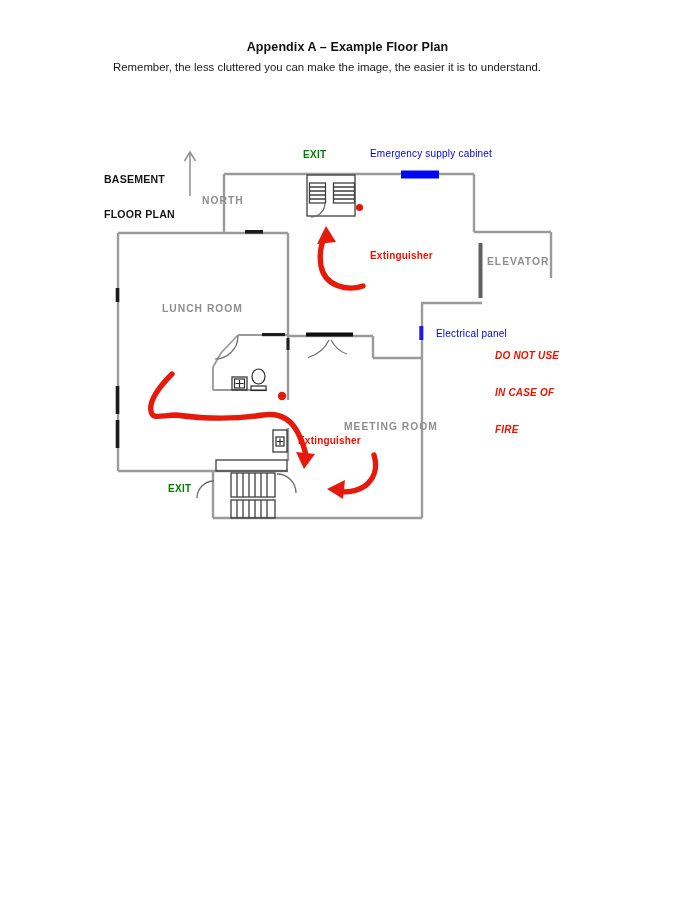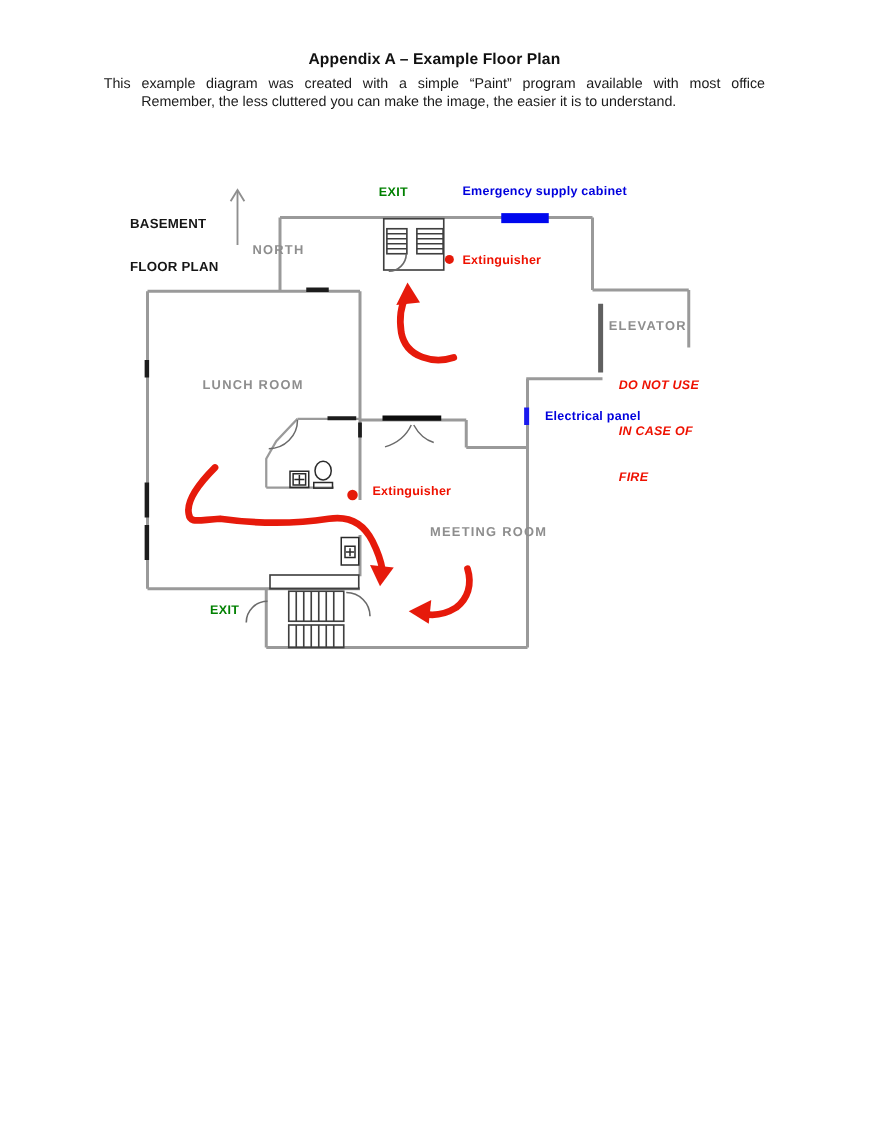--- a/index.html
+++ b/index.html
@@ -12,39 +12,38 @@
     font-size:12.5px;font-weight:bold;color:#111;letter-spacing:0.1px;
   }
   .paragraph{position:absolute;left:83px;top:60px;width:529px;font-size:11.4px;color:#1a1a1a;}
   .pline{display:block;line-height:14.9px;white-space:normal;}
   .line-just{text-align:justify;text-align-last:justify;}
   .line-left{text-align:left;padding-left:30px;}
   .lbl{position:absolute;white-space:pre;line-height:12px;}
   .plan-title{font-size:10.6px;font-weight:bold;color:#151515;line-height:11.8px;letter-spacing:0.2px;}
   .gray-lbl{font-size:10.3px;font-weight:bold;color:#8e8e8e;letter-spacing:1px;}
   .green-lbl{font-size:10px;font-weight:bold;color:#008000;letter-spacing:0.3px;}
-  .blue-lbl{font-size:10px;font-weight:bold;color:#0000dd;letter-spacing:0.2px;}
-  .red-lbl{font-size:10px;font-weight:bold;color:#ee1100;letter-spacing:0.2px;}
+  .blue-lbl{font-size:10px;font-weight:normal;color:#0000dd;letter-spacing:0.2px;}
+  .red-lbl{font-size:10px;font-weight:bold;color:#ee1100;letter-spacing:0.2px;margin-top:47px;}
   .warning{line-height:12.4px;font-style:italic;}
   .records{line-height:13.5px;letter-spacing:0.5px;}
   .page-number{
     position:absolute;left:583px;top:867px;width:40px;text-align:center;
     font-family:"Liberation Serif",serif;font-size:12.5px;color:#222;
   }
   svg{position:absolute;left:0;top:0;}
 </style>
 </head>
 <body>
 
 <div class="page">
 
   <div class="doc-title">Appendix A – Example Floor Plan</div>
 
   <div class="paragraph">
-    <span class="pline line-just">This example diagram was created with a simple “Paint” program available with most office</span>
     <span class="pline line-left">Remember, the less cluttered you can make the image, the easier it is to understand.</span>
   </div>
 
   <div>
   <svg width="695" height="560" viewBox="0 0 695 560">
 
     <g stroke="#9a9a9a" stroke-width="2.4" fill="none">
       <path d="M224,174 H474"></path>
       <path d="M224,174 V233"></path>
       <path d="M118,233 H288"></path>

